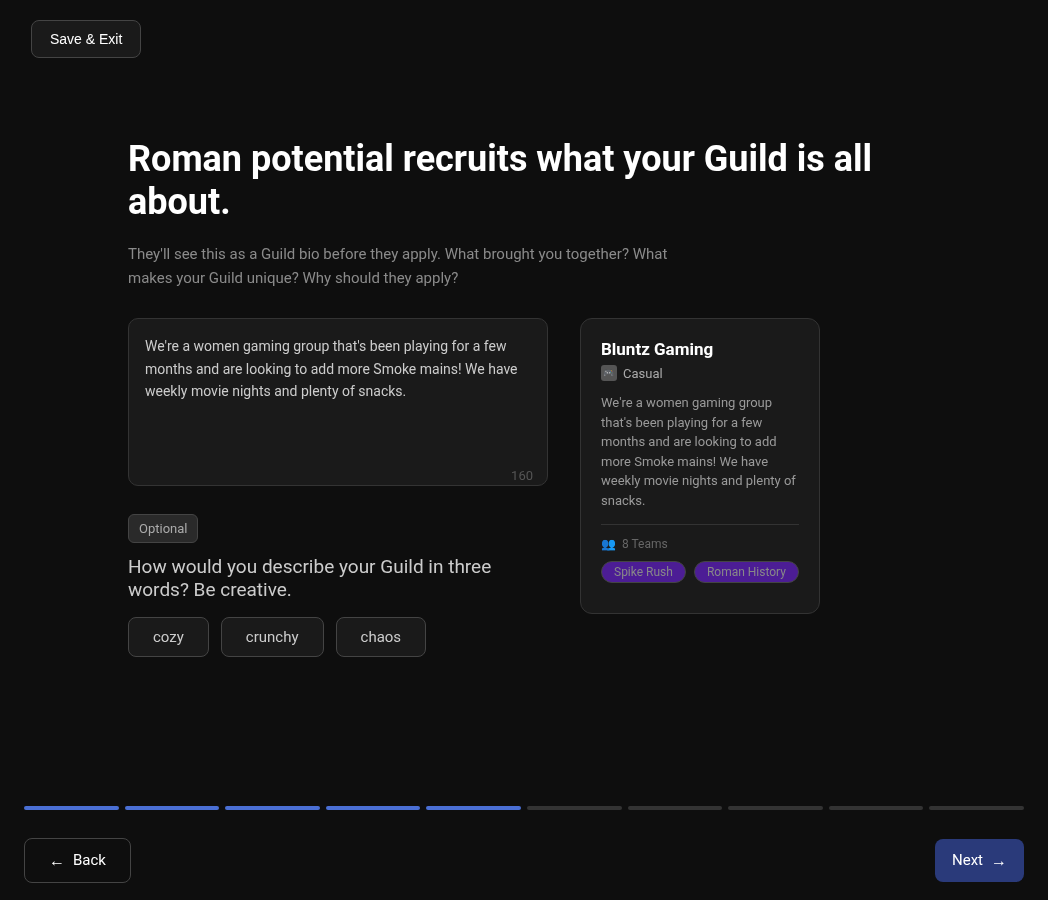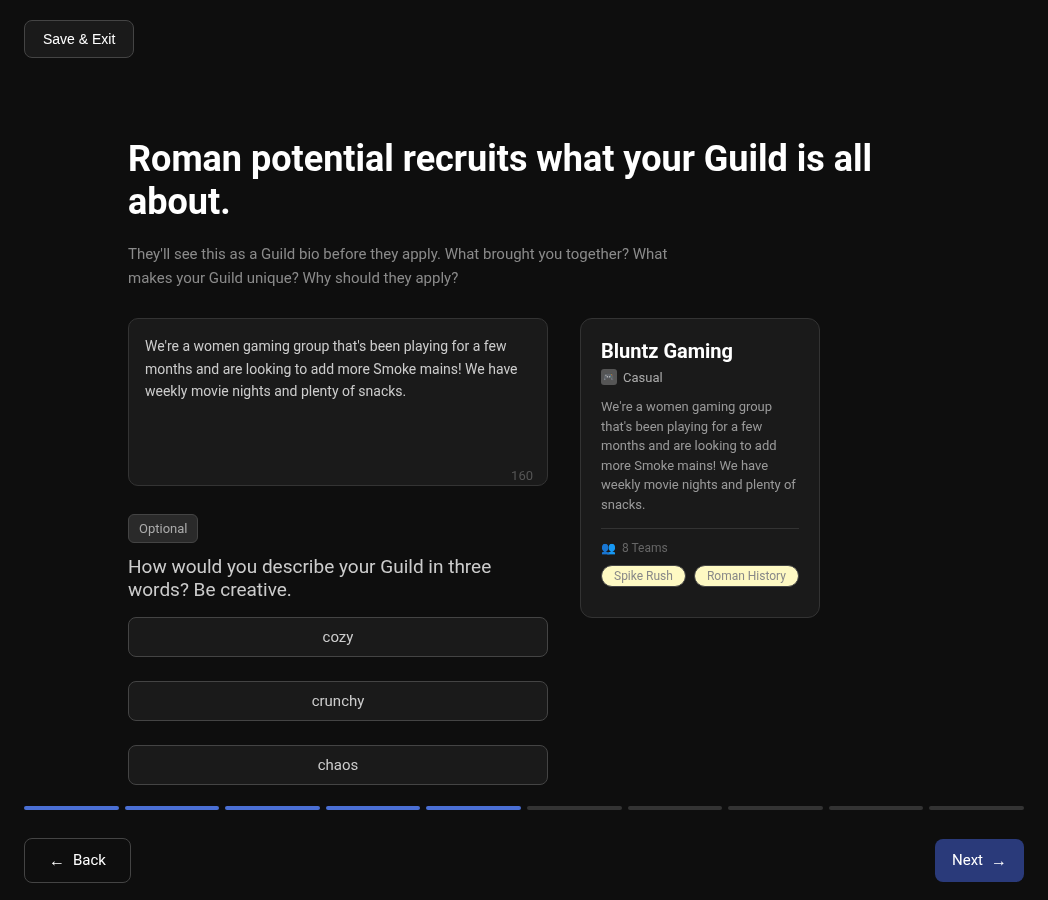--- a/index.html
+++ b/index.html
@@ -8,21 +8,21 @@
       background-color: #0e0e0e;
       color: #ffffff;
       font-family: -apple-system, BlinkMacSystemFont, 'Segoe UI', Roboto, sans-serif;
       width: 1048px;
       height: 900px;
       overflow: hidden;
       position: relative;
     }
 
     .top-bar {
-      padding: 20px 24px;
+      padding: 20px 31px;
     }
 
     .save-exit-btn {
       background: #1a1a1a;
       color: #ffffff;
       border: 1.5px solid #444;
       border-radius: 8px;
       padding: 10px 18px;
       font-size: 14px;
       cursor: pointer;
@@ -105,23 +105,22 @@
     }
 
     .optional-label {
       font-size: 19px;
       color: #cccccc;
       margin-bottom: 16px;
     }
 
     .tag-row {
       display: flex;
-      gap: 24px;
+      gap: 12px;
       flex-wrap: wrap;
-      flex-direction: column;
     }
 
     .tag-btn {
       background: #1a1a1a;
       color: #cccccc;
       border: 1.5px solid #444;
       border-radius: 8px;
       padding: 10px 24px;
       font-size: 15px;
       cursor: pointer;
@@ -132,21 +131,21 @@
     .preview-card {
       background: #1a1a1a;
       border: 1.5px solid #333;
       border-radius: 12px;
       padding: 20px;
       width: 240px;
       min-width: 240px;
     }
 
     .preview-guild-name {
-      font-size: 20px;
+      font-size: 17px;
       font-weight: 700;
       color: #ffffff;
       margin-bottom: 6px;
     }
 
     .preview-game-tag {
       display: flex;
       align-items: center;
       gap: 6px;
       margin-bottom: 12px;
@@ -191,21 +190,21 @@
     }
 
     .preview-tags-row {
       display: flex;
       gap: 8px;
       flex-wrap: wrap;
       margin-bottom: 10px;
     }
 
     .preview-tag {
-      background: #fef9c3;
+      background: #4c1d95;
       border: 1px solid #444;
       border-radius: 20px;
       padding: 3px 12px;
       font-size: 12px;
       color: #888;
     }
 
     .preview-bottom {
       font-size: 11px;
       color: #555;

